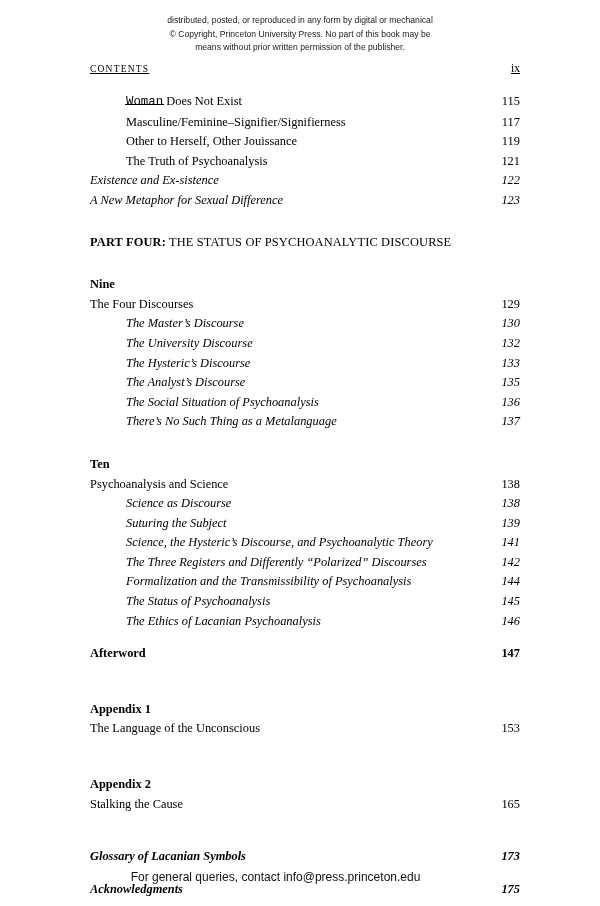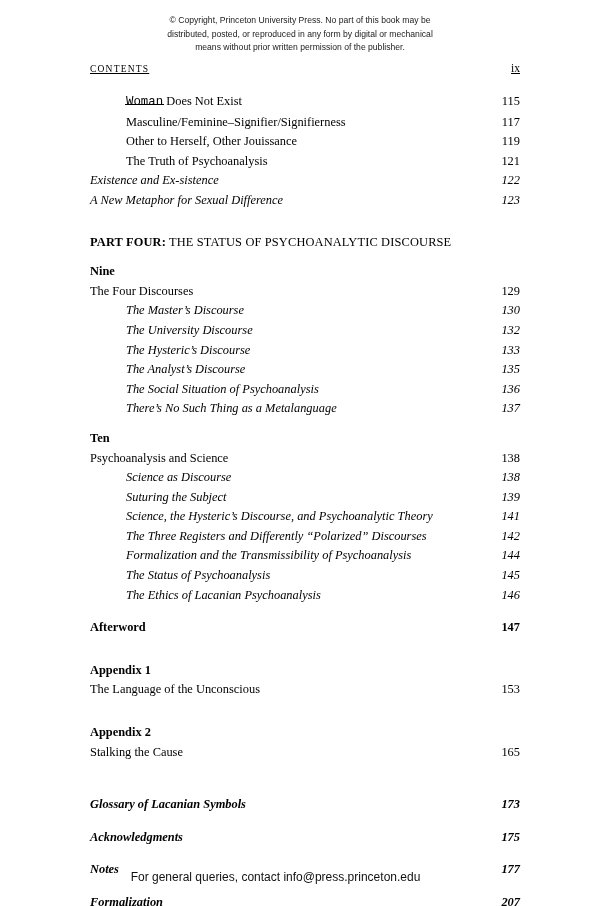--- a/index.html
+++ b/index.html
@@ -96,21 +96,21 @@
     font-size: 12.4px;
     line-height: 19.6px;
     margin-top: 22px;
     margin-bottom: 10px;
     letter-spacing: 0.15px;
   }
   .chap-num {
     font-weight: bold;
     font-size: 12.4px;
     line-height: 19.6px;
-    margin-top: 10px;
+    margin-top: 23px;
   }
   .gap-md { height: 13px; }
   .gap-lg { height: 17px; }
 
   .footer {
     position: absolute;
     bottom: 22px;
     left: 0;
     width: 551px;
     text-align: center;
@@ -118,22 +118,22 @@
     font-size: 12px;
     color: #111111;
   }
 </style>
 </head>
 <body>
 
 <div class="page">
 
   <div class="copyright">
+    <div>distributed, posted, or reproduced in any form by digital or mechanical</div>
     <div>© Copyright, Princeton University Press. No part of this book may be</div>
-    <div>distributed, posted, or reproduced in any form by digital or mechanical</div>
     <div>means without prior written permission of the publisher.</div>
   </div>
 
   <div class="content-area">
 
     <div class="running-head">
       <span class="rh-left">CONTENTS</span>
       <span class="rh-right">ix</span>
     </div>
 

